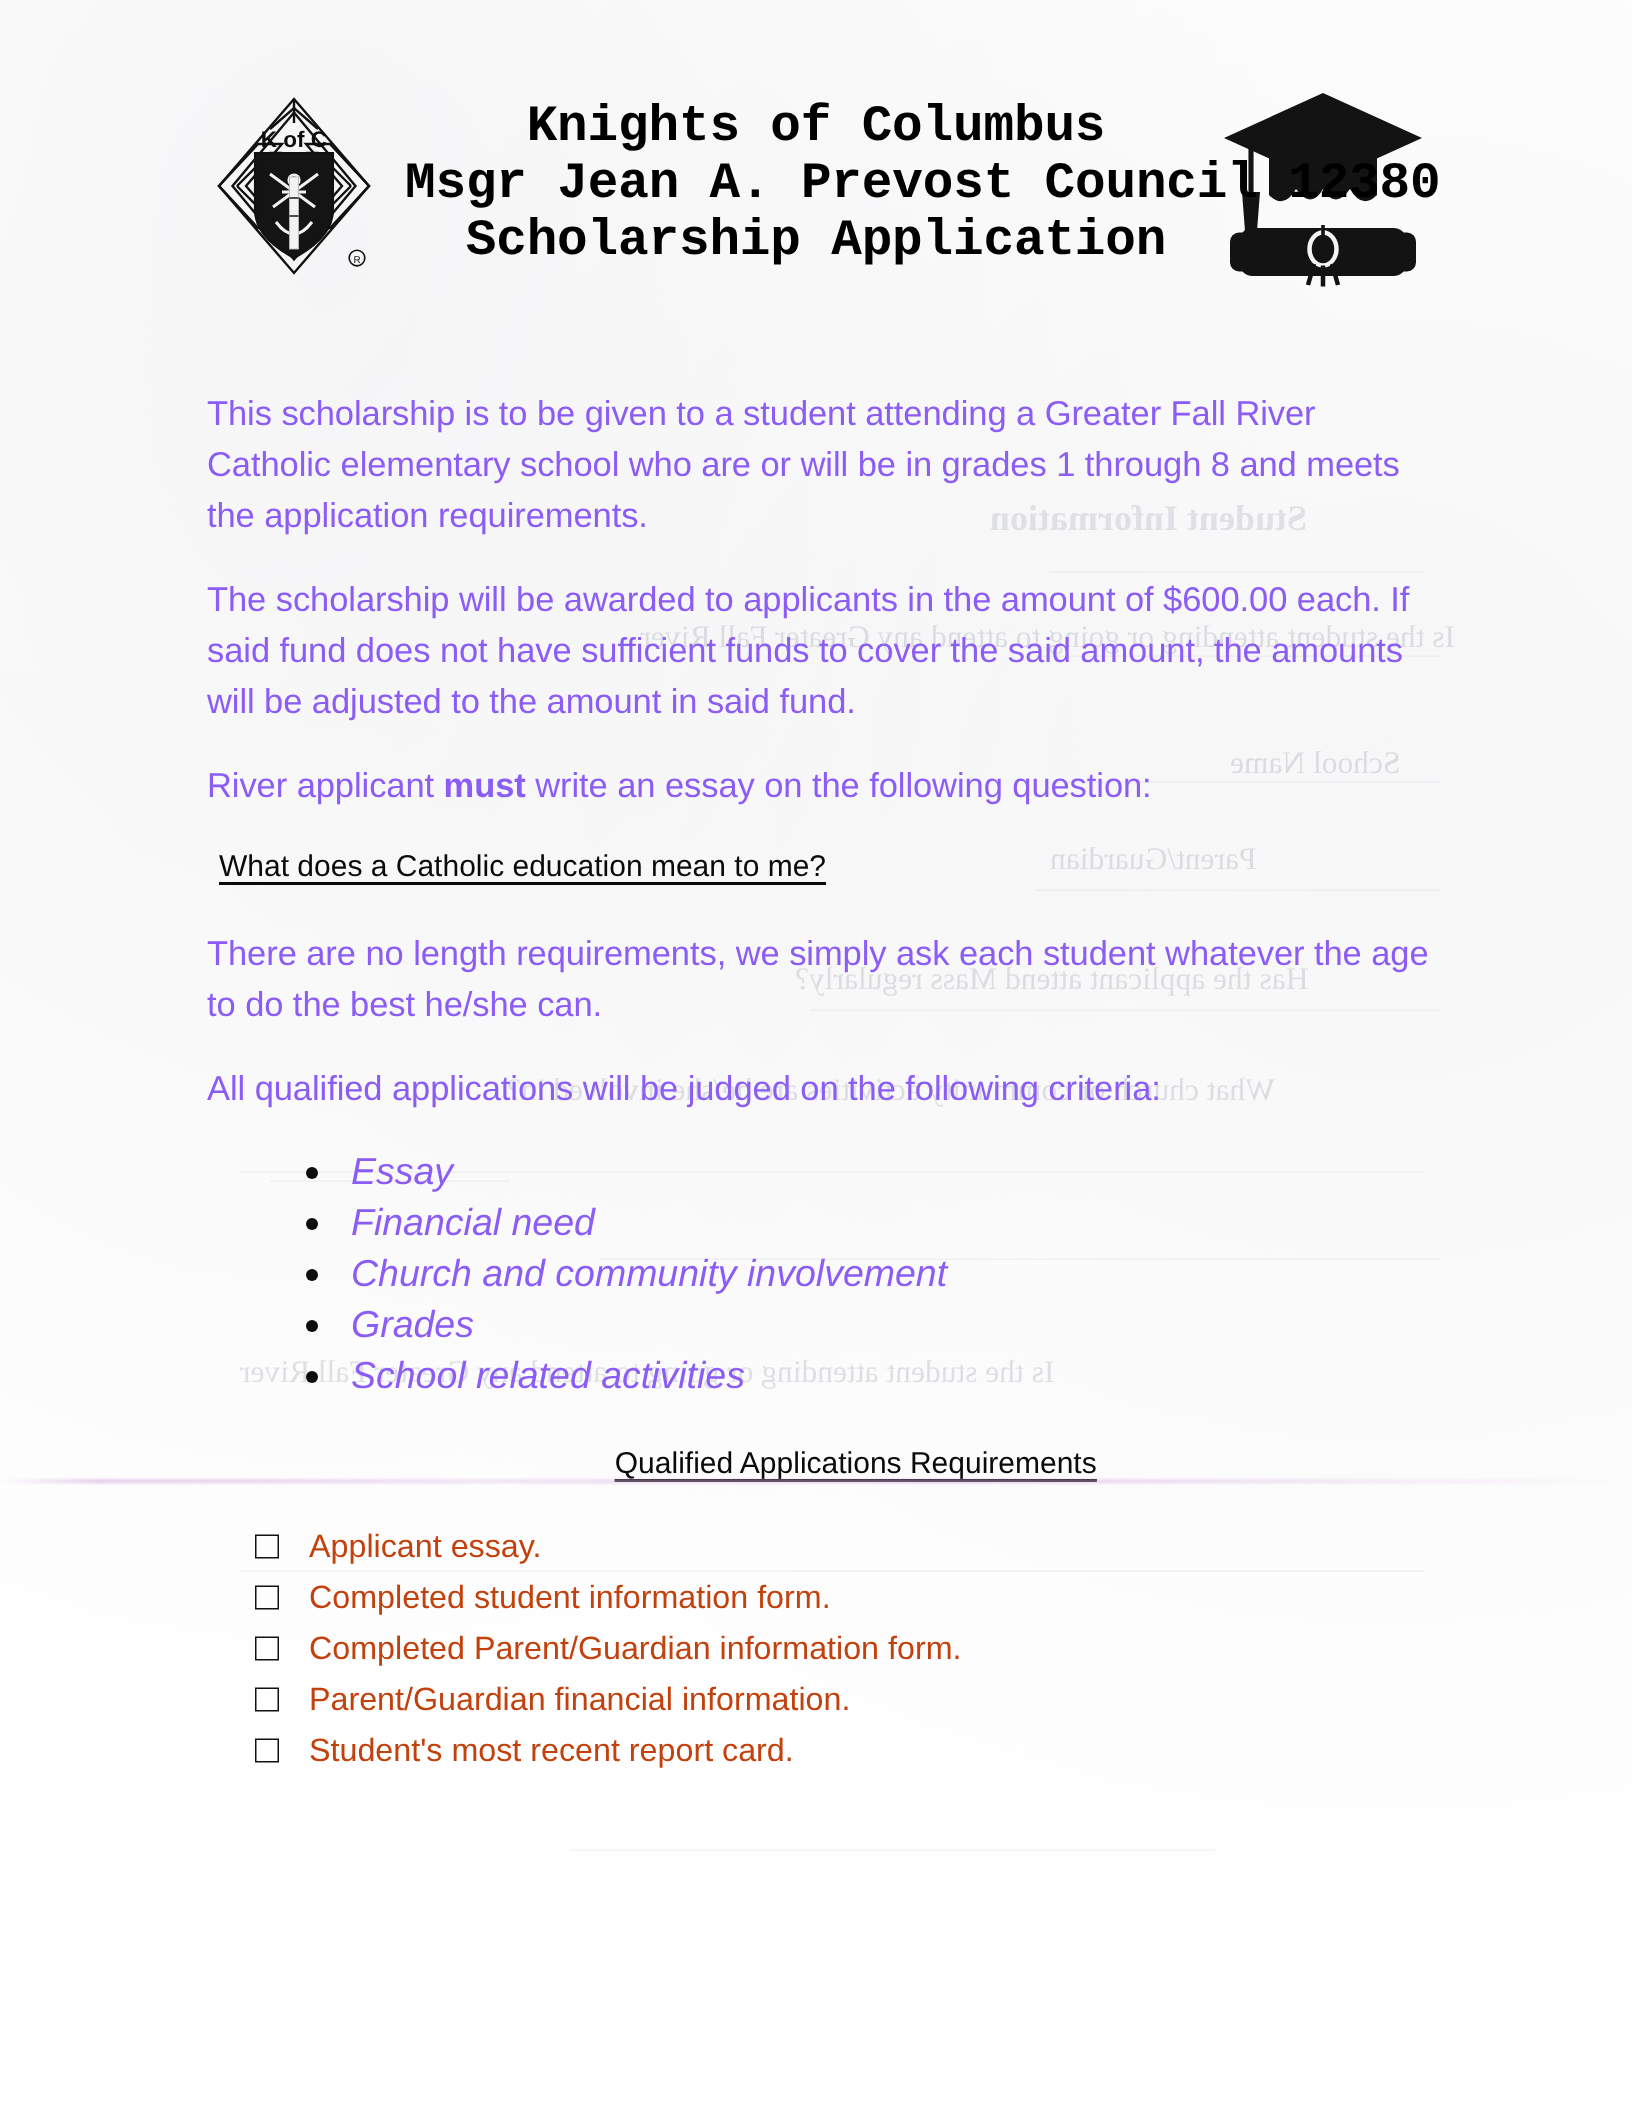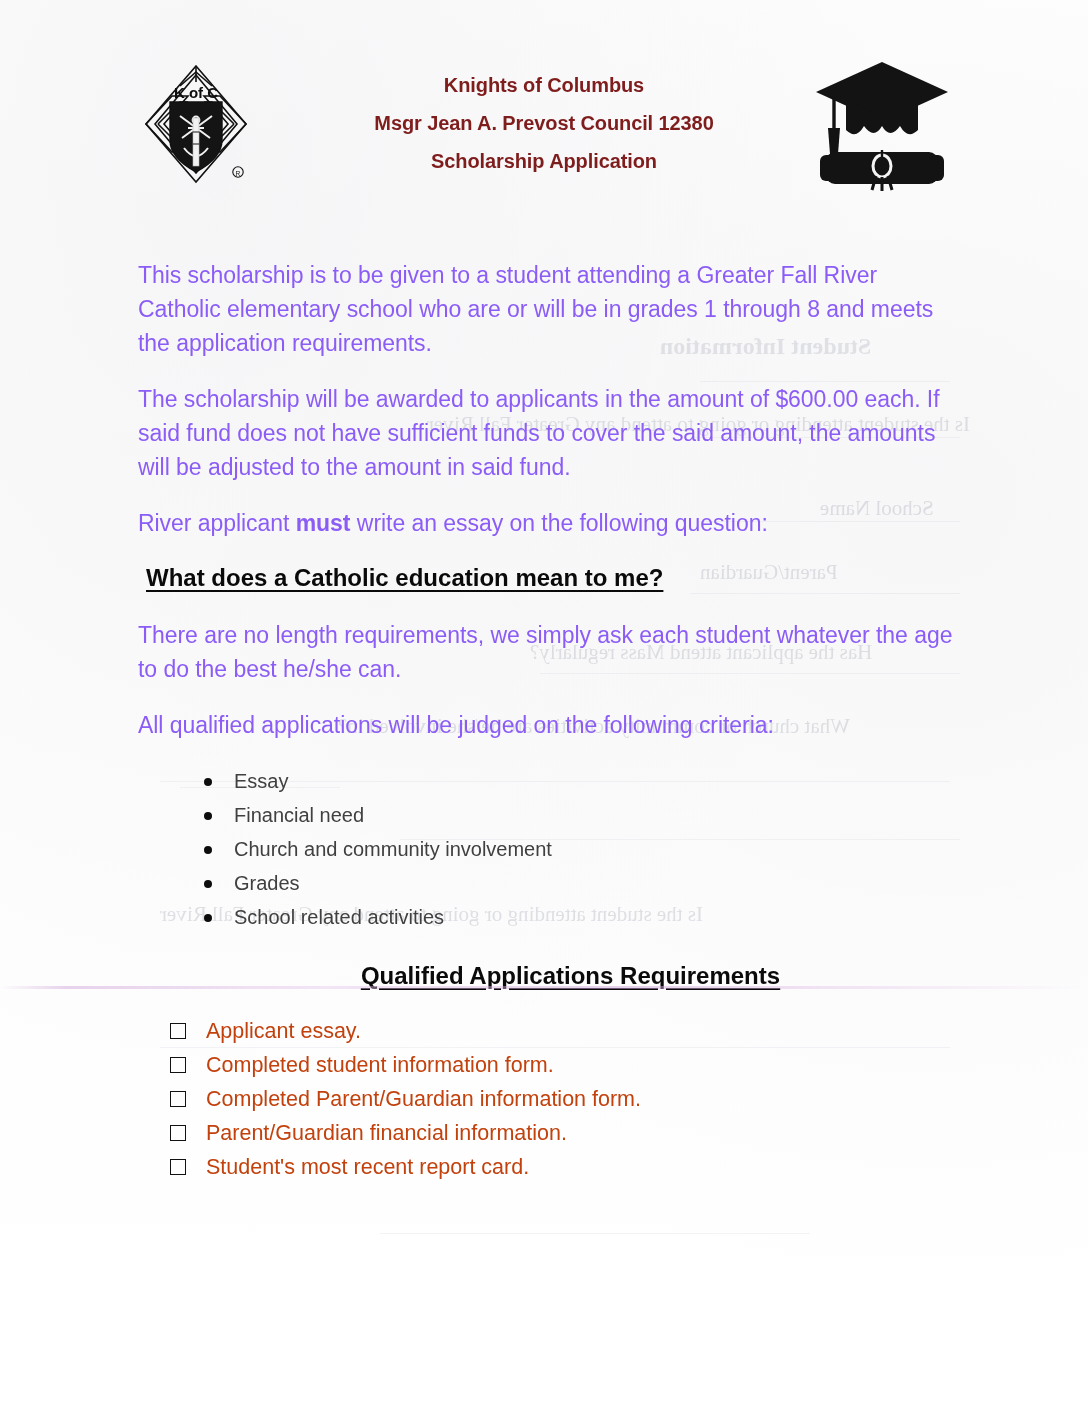--- a/index.html
+++ b/index.html
@@ -71,48 +71,49 @@
   }
   #title-block {
     position: absolute;
     left: 270px;
     top: 14px;
     width: 548px;
     text-align: center;
   }
   .title-line {
     font-weight: bold;
-    font-size: 20px;
+    font-size: 34px;
     line-height: 38px;
     letter-spacing: -0.1px;
-    color: #7f1d1d;
+    color: #000000;
     white-space: nowrap;
+    font-family: Liberation Mono, monospace;
   }
 
   
   #body-content {
     position: absolute;
     left: 138px;
     top: 258px;
     width: 828px;
   }
   p.para {
     margin: 0 0 22px 0;
     font-size: 23px;
     line-height: 34px;
     color: #8b5cf6;
     letter-spacing: -0.05px;
   }
   p.para b { font-weight: bold; }
 
   h2.section-head {
     margin: 6px 0 24px 0;
-    font-size: 24px;
+    font-size: 20px;
     line-height: 32px;
-    font-weight: bold;
+    font-weight: normal;
     text-decoration: underline;
     text-underline-offset: 4px;
   }
   h2.question-head {
     padding-left: 8px;
   }
   h2.centered-head {
     text-align: center;
     margin: 26px 0 22px 0;
   }
@@ -122,24 +123,25 @@
     margin-left: 37px;
   }
 
   ul.criteria {
     list-style: none;
     margin: 0 0 6px 0;
     padding: 0 0 0 62px;
   }
   ul.criteria li {
     position: relative;
-    font-size: 20px;
+    font-size: 25px;
     line-height: 34px;
     padding-left: 34px;
-    color: #404040;
+    color: #8b5cf6;
+    font-style: italic;
   }
   ul.criteria li::before {
     content: "";
     position: absolute;
     left: 4px;
     top: 14px;
     width: 8px;
     height: 8px;
     border-radius: 50%;
     background: #0d0d0d;

